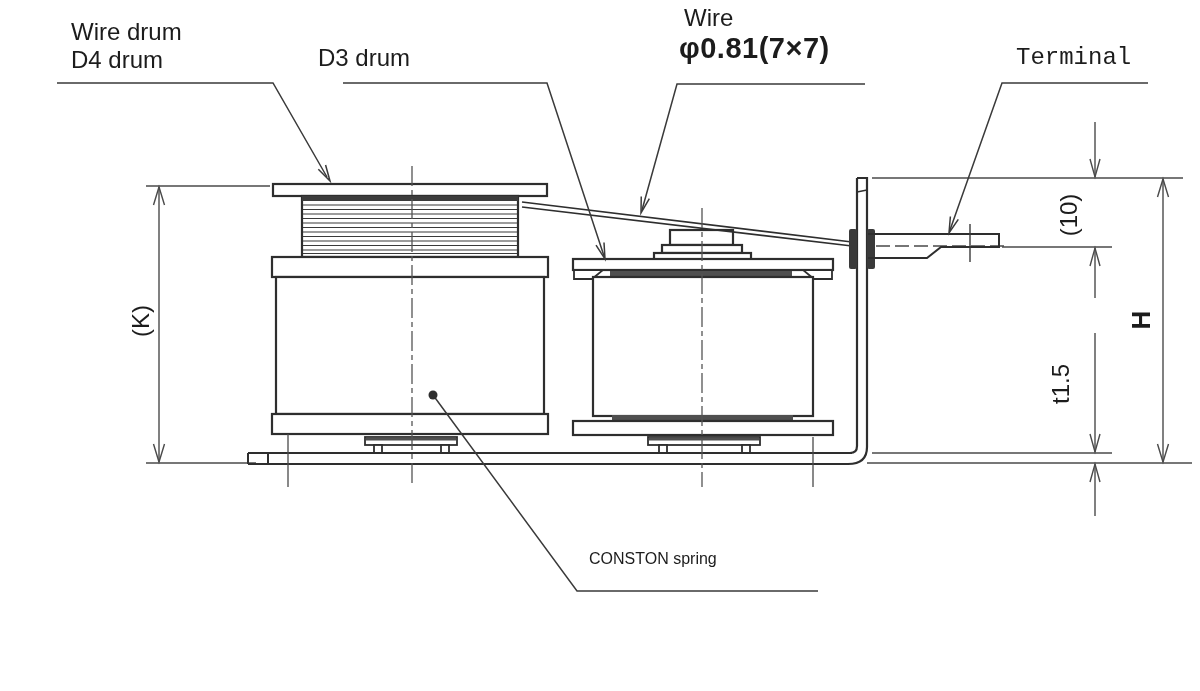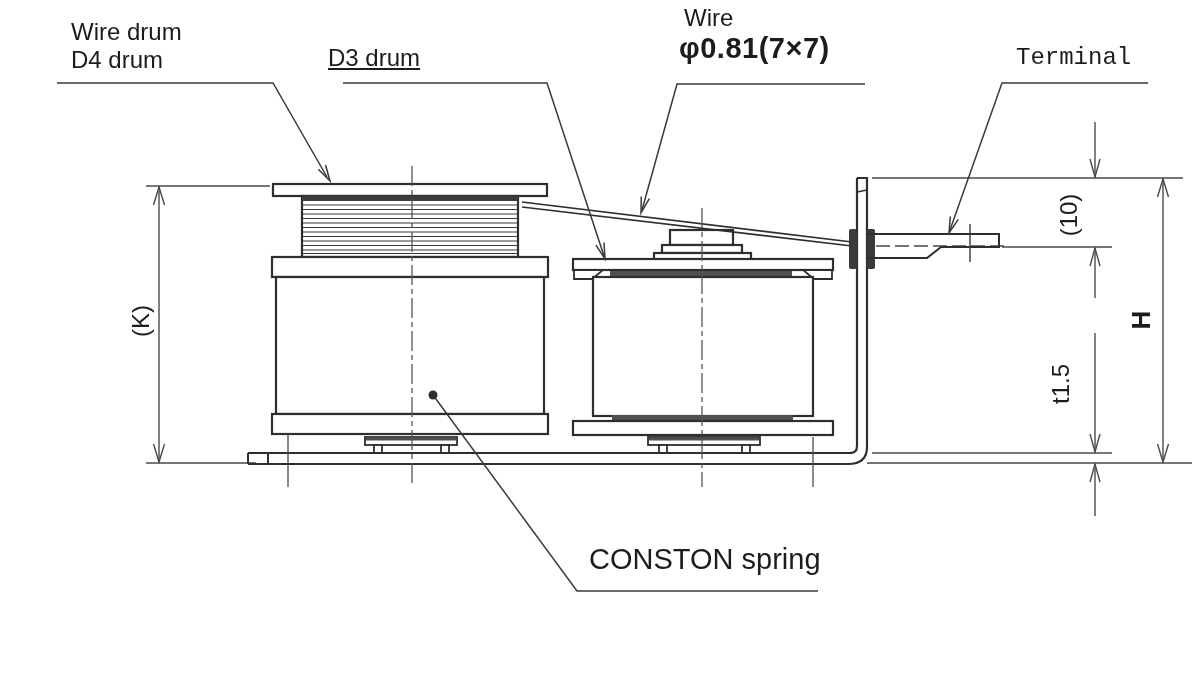--- a/index.html
+++ b/index.html
@@ -152,28 +152,28 @@
       <path d="M433,395 L577,591 L818,591"></path>
       <circle cx="433" cy="395" r="4.5" fill="#2e2e2e" stroke="none"></circle>
     </g>
   </svg>
 
   <div class="lbl" style="left:71px;top:18px;">
     <div>Wire drum</div>
     <div>D4 drum</div>
   </div>
 
-  <div class="lbl" style="left:328px;top:44px;text-decoration:underline;">D3 drum</div>
+  <div class="lbl" style="left:318px;top:44px;">D3 drum</div>
 
   <div class="lbl" style="left:684px;top:4px;text-align:center;">Wire</div>
   <div class="lbl lbl-big" style="left:679px;top:34px;">φ0.81(7×7)</div>
 
   <div class="lbl" style="left:1016px;top:44px;font-family:Liberation Mono, monospace;">Terminal</div>
 
-  <div class="lbl" style="left:589px;top:545px;font-size:29px;">CONSTON spring</div>
+  <div class="lbl" style="left:589px;top:545px;font-size:16px;">CONSTON spring</div>
 
   <div class="dim" style="left:101px;top:306px;width:80px;height:30px;">(K)</div>
 
   <div class="dim" style="left:1029px;top:200px;width:80px;height:30px;">(10)</div>
 
   <div class="dim dim-bold" style="left:1121px;top:305px;width:40px;height:30px;">H</div>
 
   <div class="dim" style="left:1021px;top:369px;width:80px;height:30px;">t1.5</div>
 
 </div>

